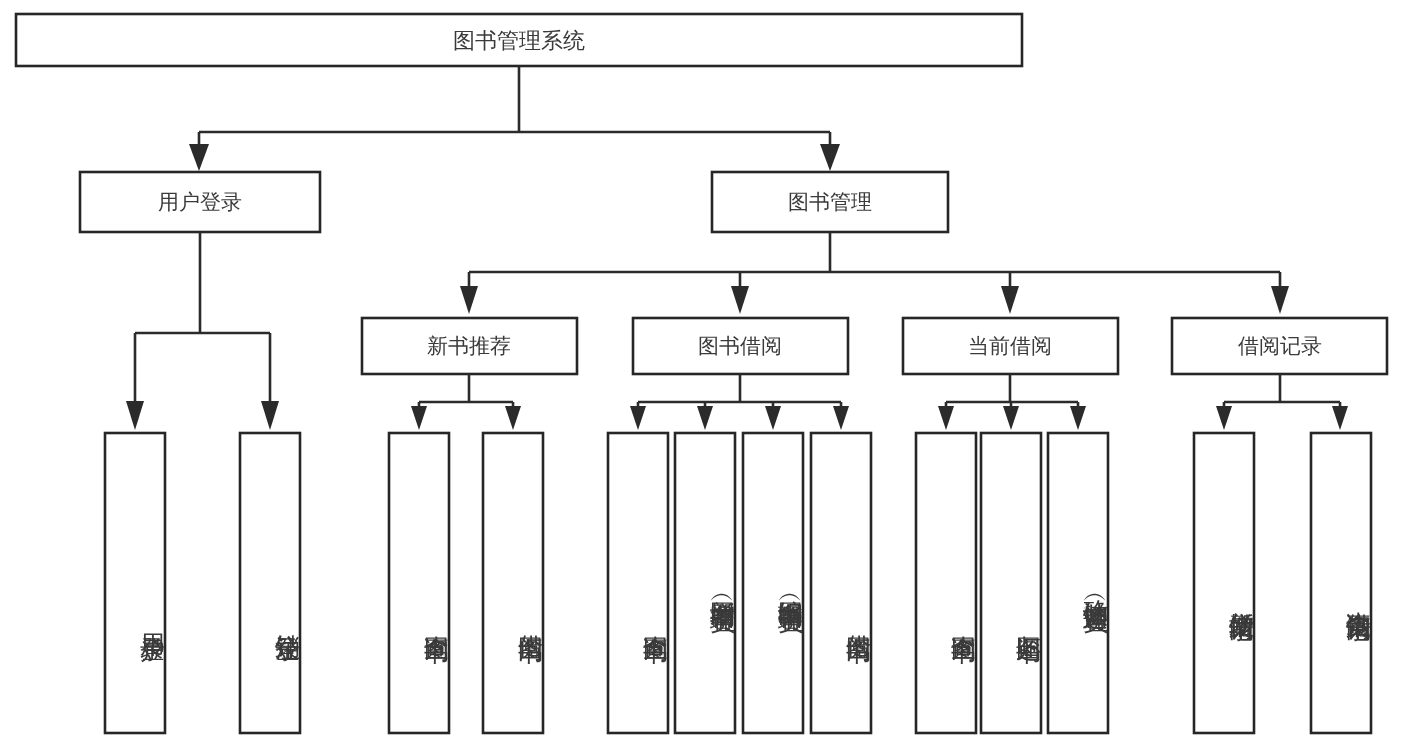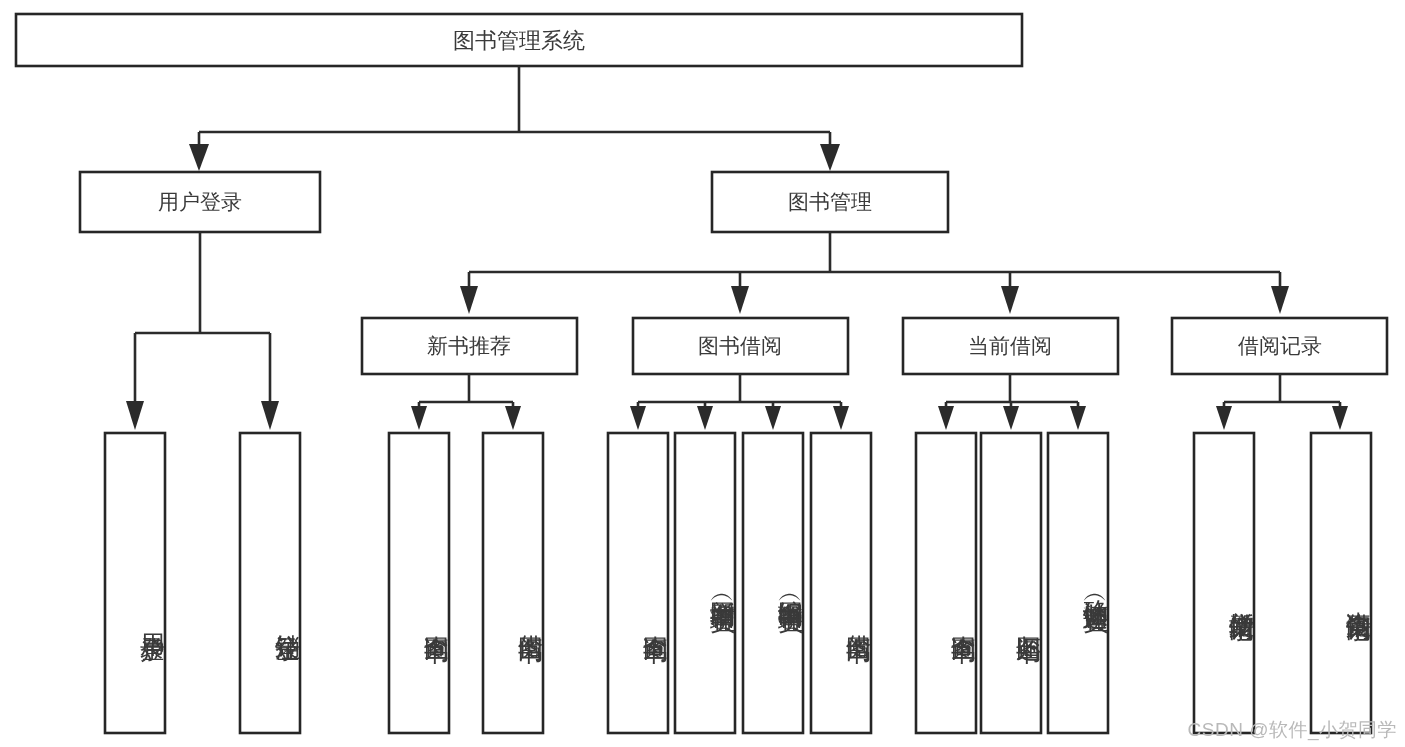--- a/index.html
+++ b/index.html
@@ -212,15 +212,14 @@
   <div class="vlabel" style="left:743px; top:440px; width:60px; height:293px;">编辑图书（管理员）</div>
   <div class="vlabel" style="left:811px; top:503px; width:60px; height:230px;">借阅图书</div>
 
   <div class="vlabel" style="left:916px; top:503px; width:60px; height:230px;">查询图书</div>
   <div class="vlabel" style="left:981px; top:503px; width:60px; height:230px;">归还图书</div>
   <div class="vlabel" style="left:1048px; top:440px; width:60px; height:293px;">确认归还（管理员）</div>
 
   <div class="vlabel" style="left:1194px; top:458px; width:60px; height:275px;">新增借阅记录</div>
   <div class="vlabel" style="left:1311px; top:458px; width:60px; height:275px;">查询借阅记录</div>
 
-  <div class="watermark">CSDN @软件_小贺同学</div>
 
 </div>
 
 </body></html>

